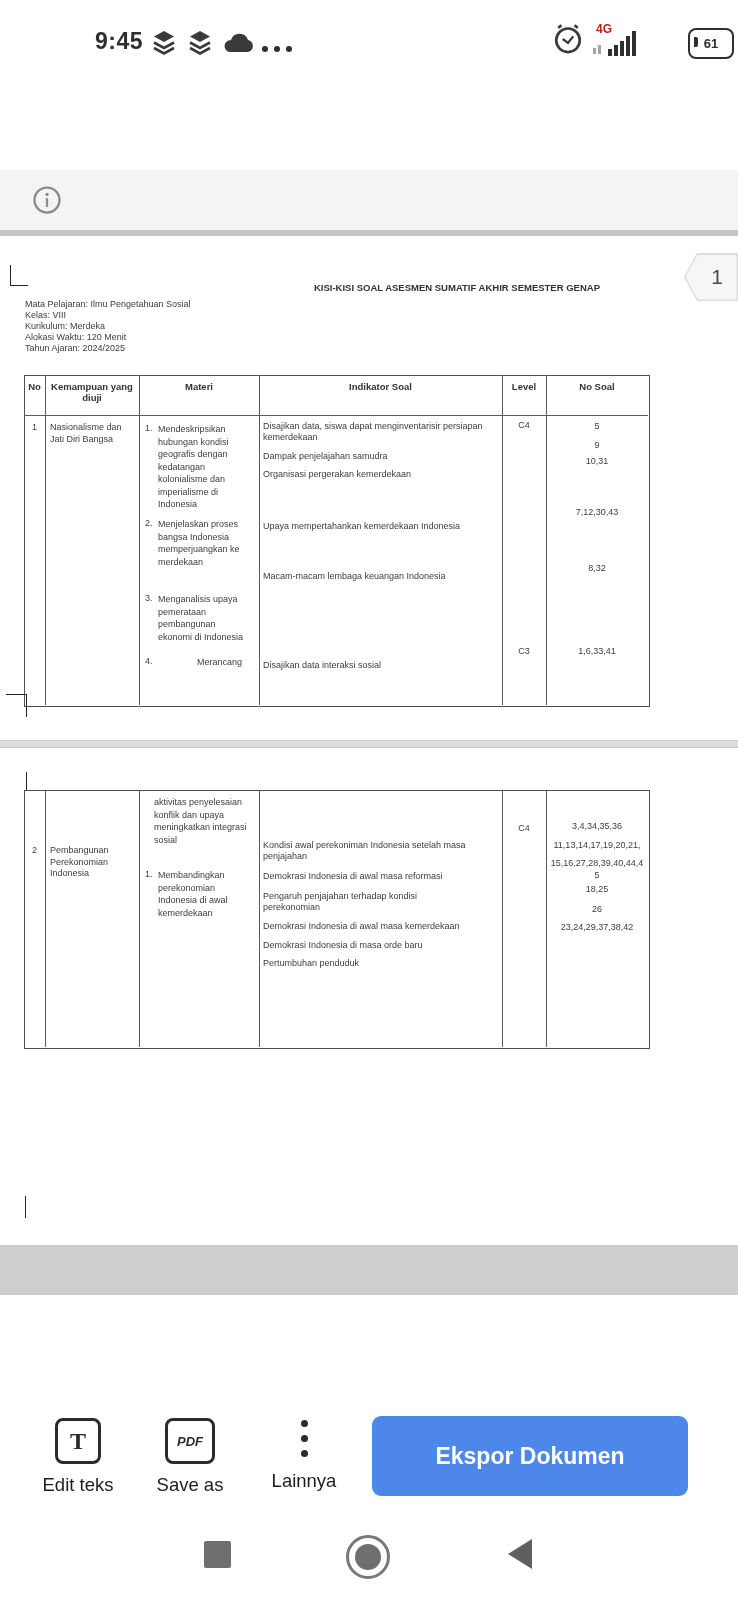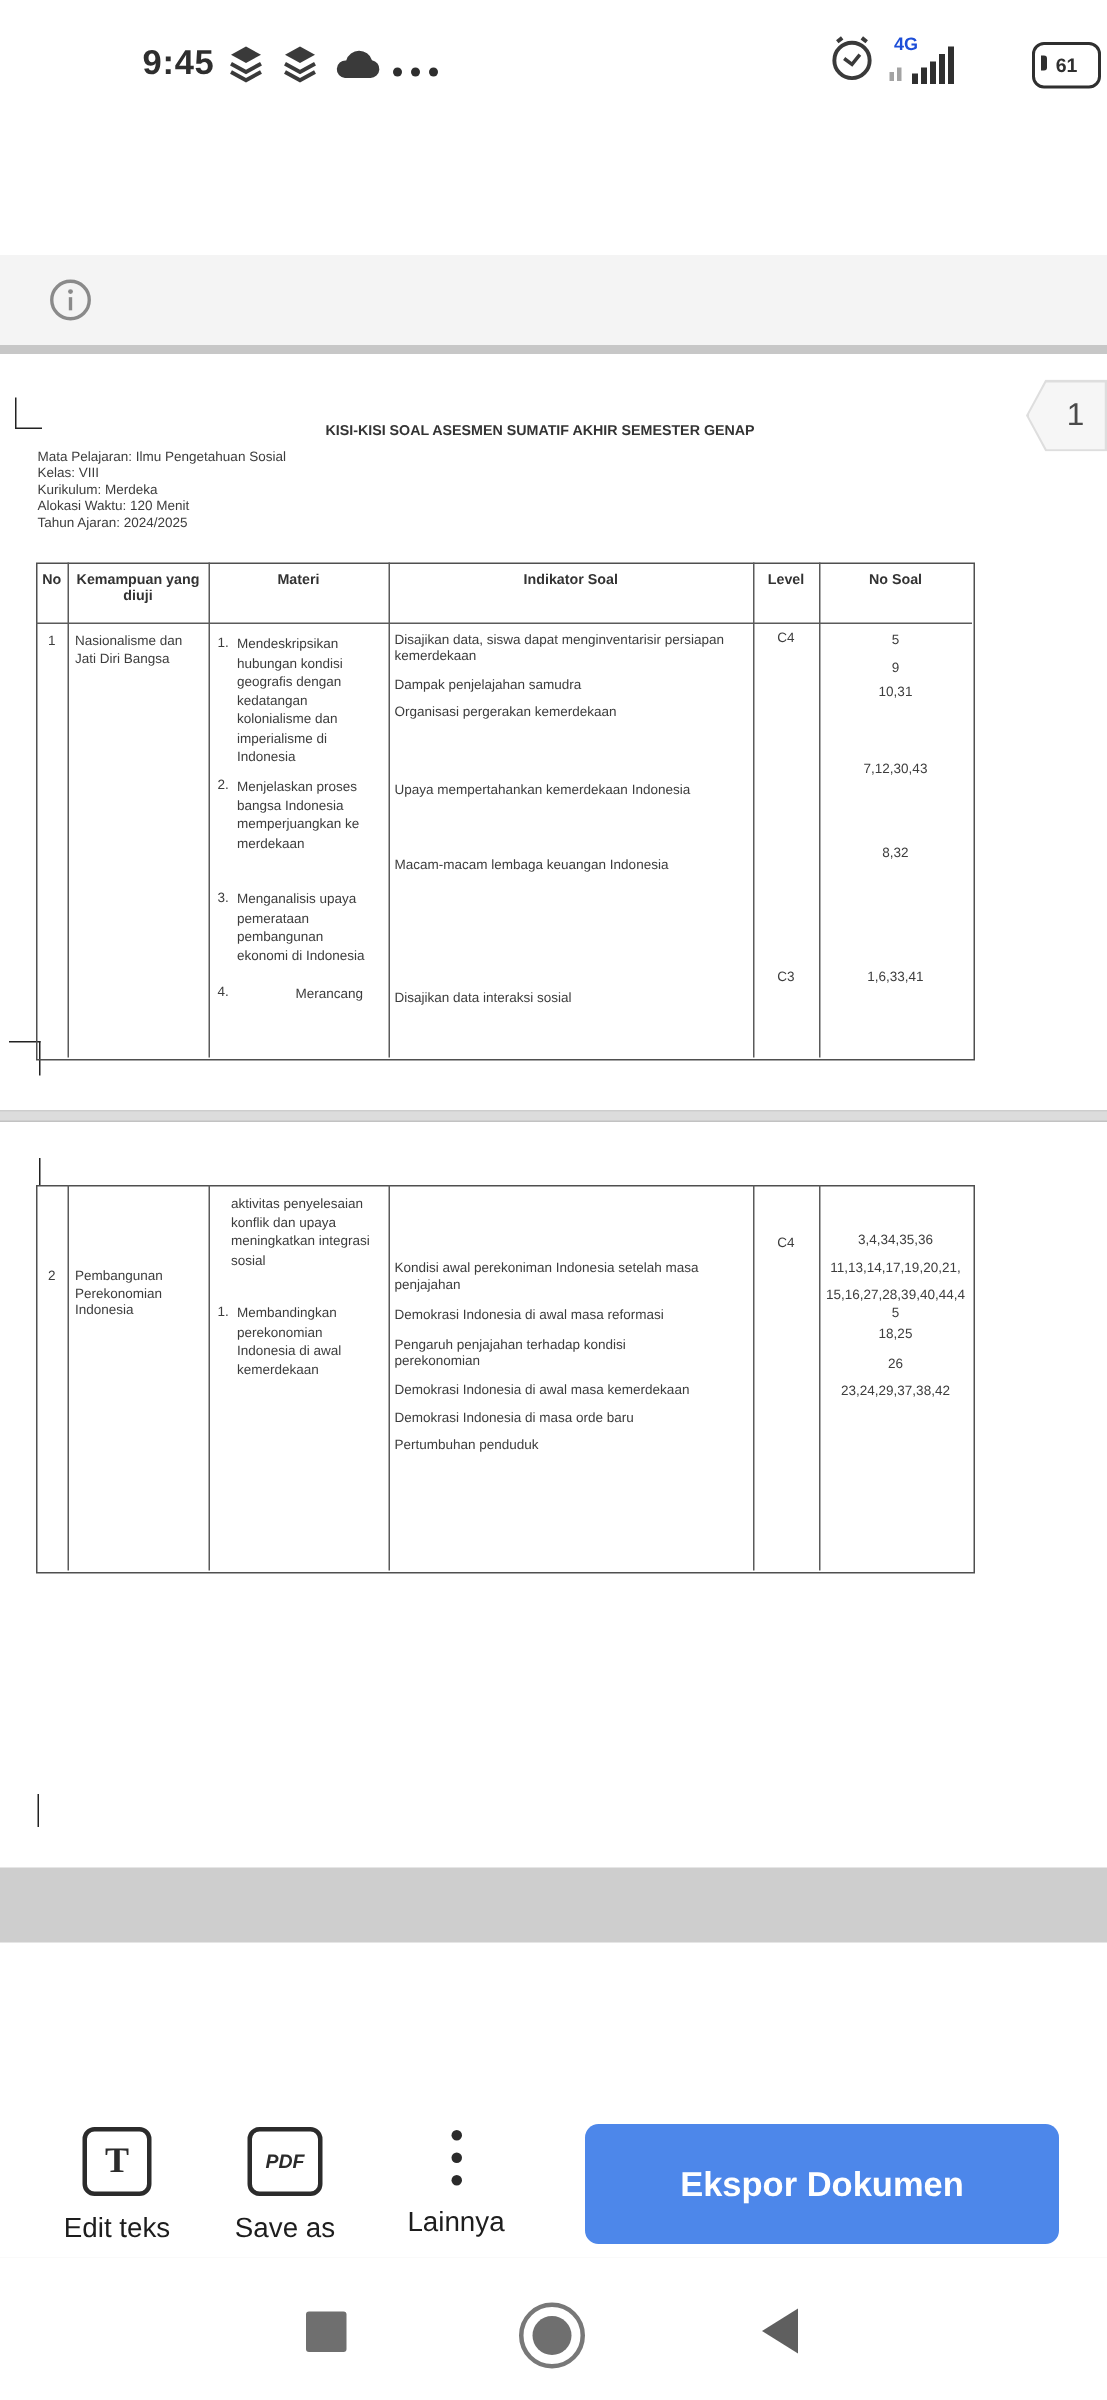--- a/index.html
+++ b/index.html
@@ -5,21 +5,21 @@
   html,body{margin:0;padding:0;background:#fff;}
   .screen{position:relative;width:738px;height:1600px;background:#fff;overflow:hidden;
           font-family:"Liberation Sans",sans-serif;color:#222;}
   .abs{position:absolute;}
   
   .time{font-size:23px;font-weight:700;color:#2e2e2e;letter-spacing:.5px;}
   .dot{width:6px;height:6px;border-radius:50%;background:#2e2e2e;display:inline-block;margin-right:6px;}
   .battery{width:42px;height:27px;border:2.5px solid #2f2f2f;border-radius:8px;display:flex;align-items:center;justify-content:center;margin-left:40px;}
   .battery span{font-size:13px;font-weight:700;color:#2f2f2f;}
   .battery-tip{width:4px;height:10px;background:#2f2f2f;border-radius:0 2px 2px 0;}
-  .sig-label{font-size:12px;font-weight:700;color:#1d4ed8;}
+  .sig-label{font-size:12px;font-weight:700;color:#b91c1c;}
   
   .doc-title{font-size:29px;color:#1f1f1f;white-space:nowrap;}
   .dashes{border-top:2px dashed #ababab;}
   .tag-chip{border:2px solid #e3e3e3;border-radius:9px;display:flex;align-items:center;justify-content:center;
             font-size:20px;color:#b3b3b3;background:#fff;}
   
   .info-bar{background:#f4f4f4;border-bottom:6px solid #c7c7c7;display:flex;align-items:center;}
   .info-text{font-size:21px;color:#4f4f4f;margin-left:22px;}
   
   .page-tag-outer{clip-path:polygon(24% 0,100% 0,100% 100%,24% 100%,0 50%);background:#dedede;}
@@ -129,21 +129,21 @@
     <div class="page-tag-inner">
         <span>1</span>
       </div>
   </div>
 
   <div class="abs" style="left:0;top:230px;width:738px;height:512px;">
 
     <div class="abs corner" style="left:10px;top:35px;width:17px;height:20px;border-left:1.5px solid;border-bottom:1.5px solid;"></div>
     <div class="abs corner" style="left:6px;top:464px;width:20px;height:22px;border-top:1.5px solid;border-right:1.5px solid;"></div>
 
-    <div class="abs dtitle" style="left:120px;top:52px;width:480px;">KISI-KISI SOAL ASESMEN SUMATIF AKHIR SEMESTER GENAP</div>
+    <div class="abs dtitle" style="left:120px;top:52px;width:480px;text-align:right;">KISI-KISI SOAL ASESMEN SUMATIF AKHIR SEMESTER GENAP</div>
 
     <div class="abs d d9" style="left:25px;top:69px;">Mata Pelajaran: Ilmu Pengetahuan Sosial</div>
     <div class="abs d d9" style="left:25px;top:80px;">Kelas: VIII</div>
     <div class="abs d d9" style="left:25px;top:91px;">Kurikulum: Merdeka</div>
     <div class="abs d d9" style="left:25px;top:102px;">Alokasi Waktu: 120 Menit</div>
     <div class="abs d d9" style="left:25px;top:113px;">Tahun Ajaran: 2024/2025</div>
 
     <div class="abs tbox" style="left:24px;top:145px;width:624px;height:330px;"></div>
     <div class="abs vline" style="left:45px;top:145px;height:330px;"></div>
     <div class="abs vline" style="left:139px;top:145px;height:330px;"></div>
@@ -249,21 +249,21 @@
 
     <div class="abs" style="left:266px;top:18px;width:76px;display:flex;flex-direction:column;gap:12px;">
       <div class="vdots" style="height:40px;justify-content:center;">
           <i></i>
           <i></i>
           <i></i>
         </div>
       <div class="tool-label">Lainnya</div>
     </div>
 
-    <button class="abs export-btn" style="left:390px;top:16px;width:316px;height:80px;">
+    <button class="abs export-btn" style="left:372px;top:16px;width:316px;height:80px;">
       <span>Ekspor Dokumen</span>
     </button>
   </div>
 
   <div class="abs nav-sep" style="left:0;top:1505px;width:738px;"></div>
   <div class="abs" style="left:0;top:1505px;width:738px;height:95px;background:#fff;">
     <div class="abs nav-square" style="left:204px;top:36px;"></div>
     <div class="abs nav-home" style="left:346px;top:30px;">
         <i></i>
       </div>

